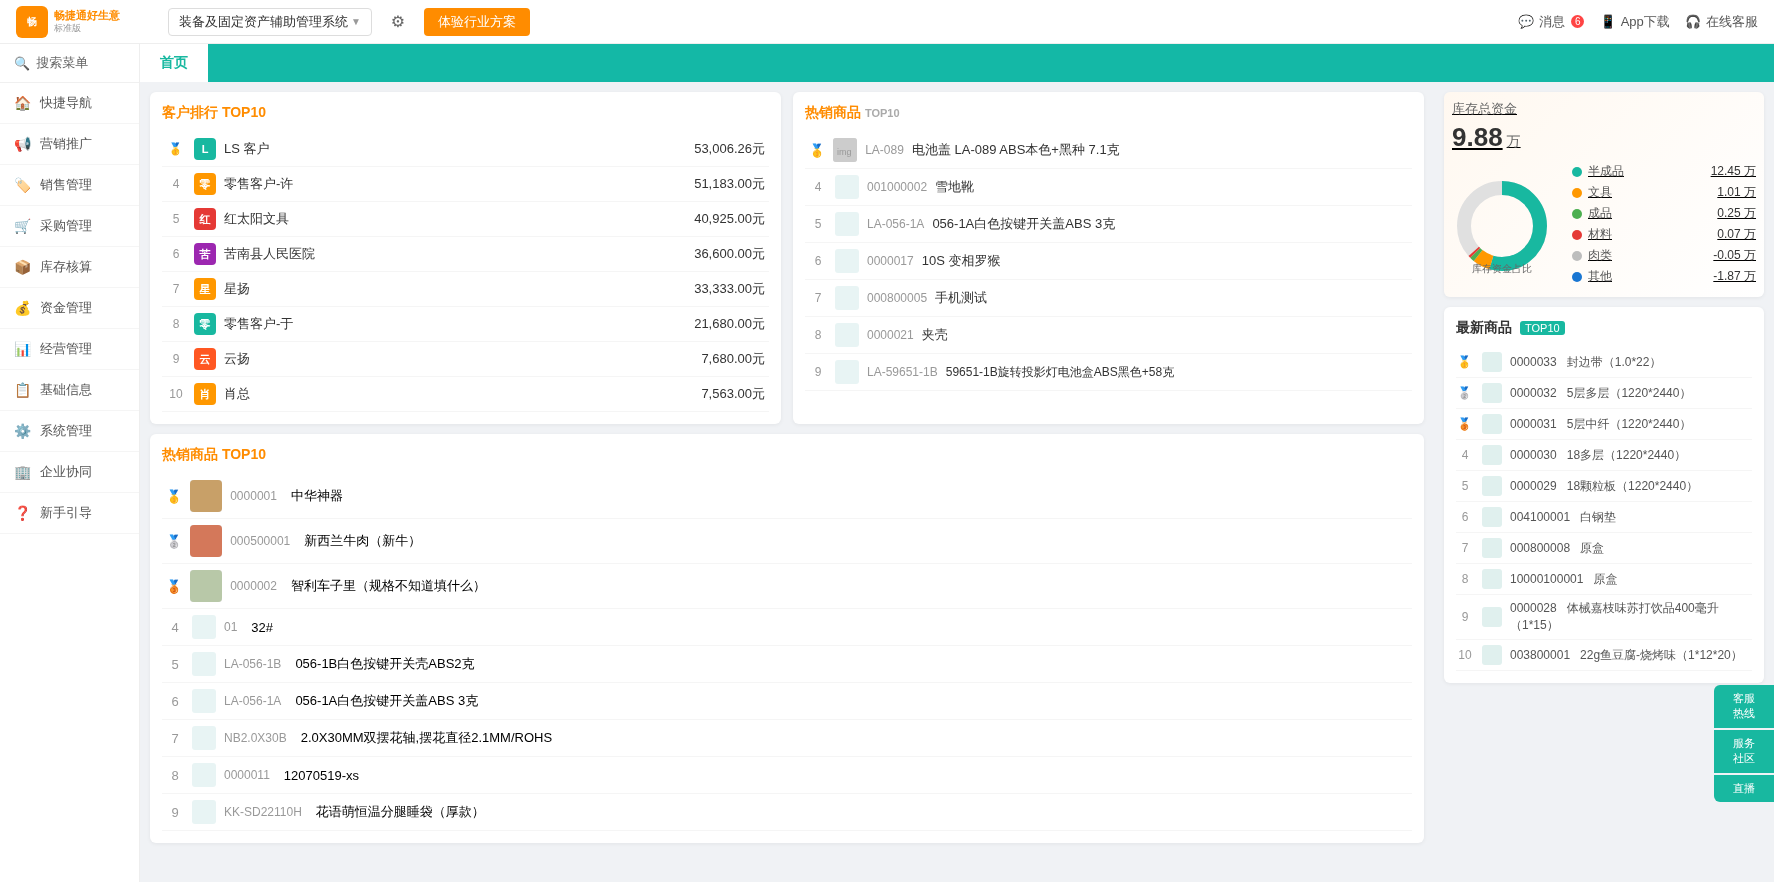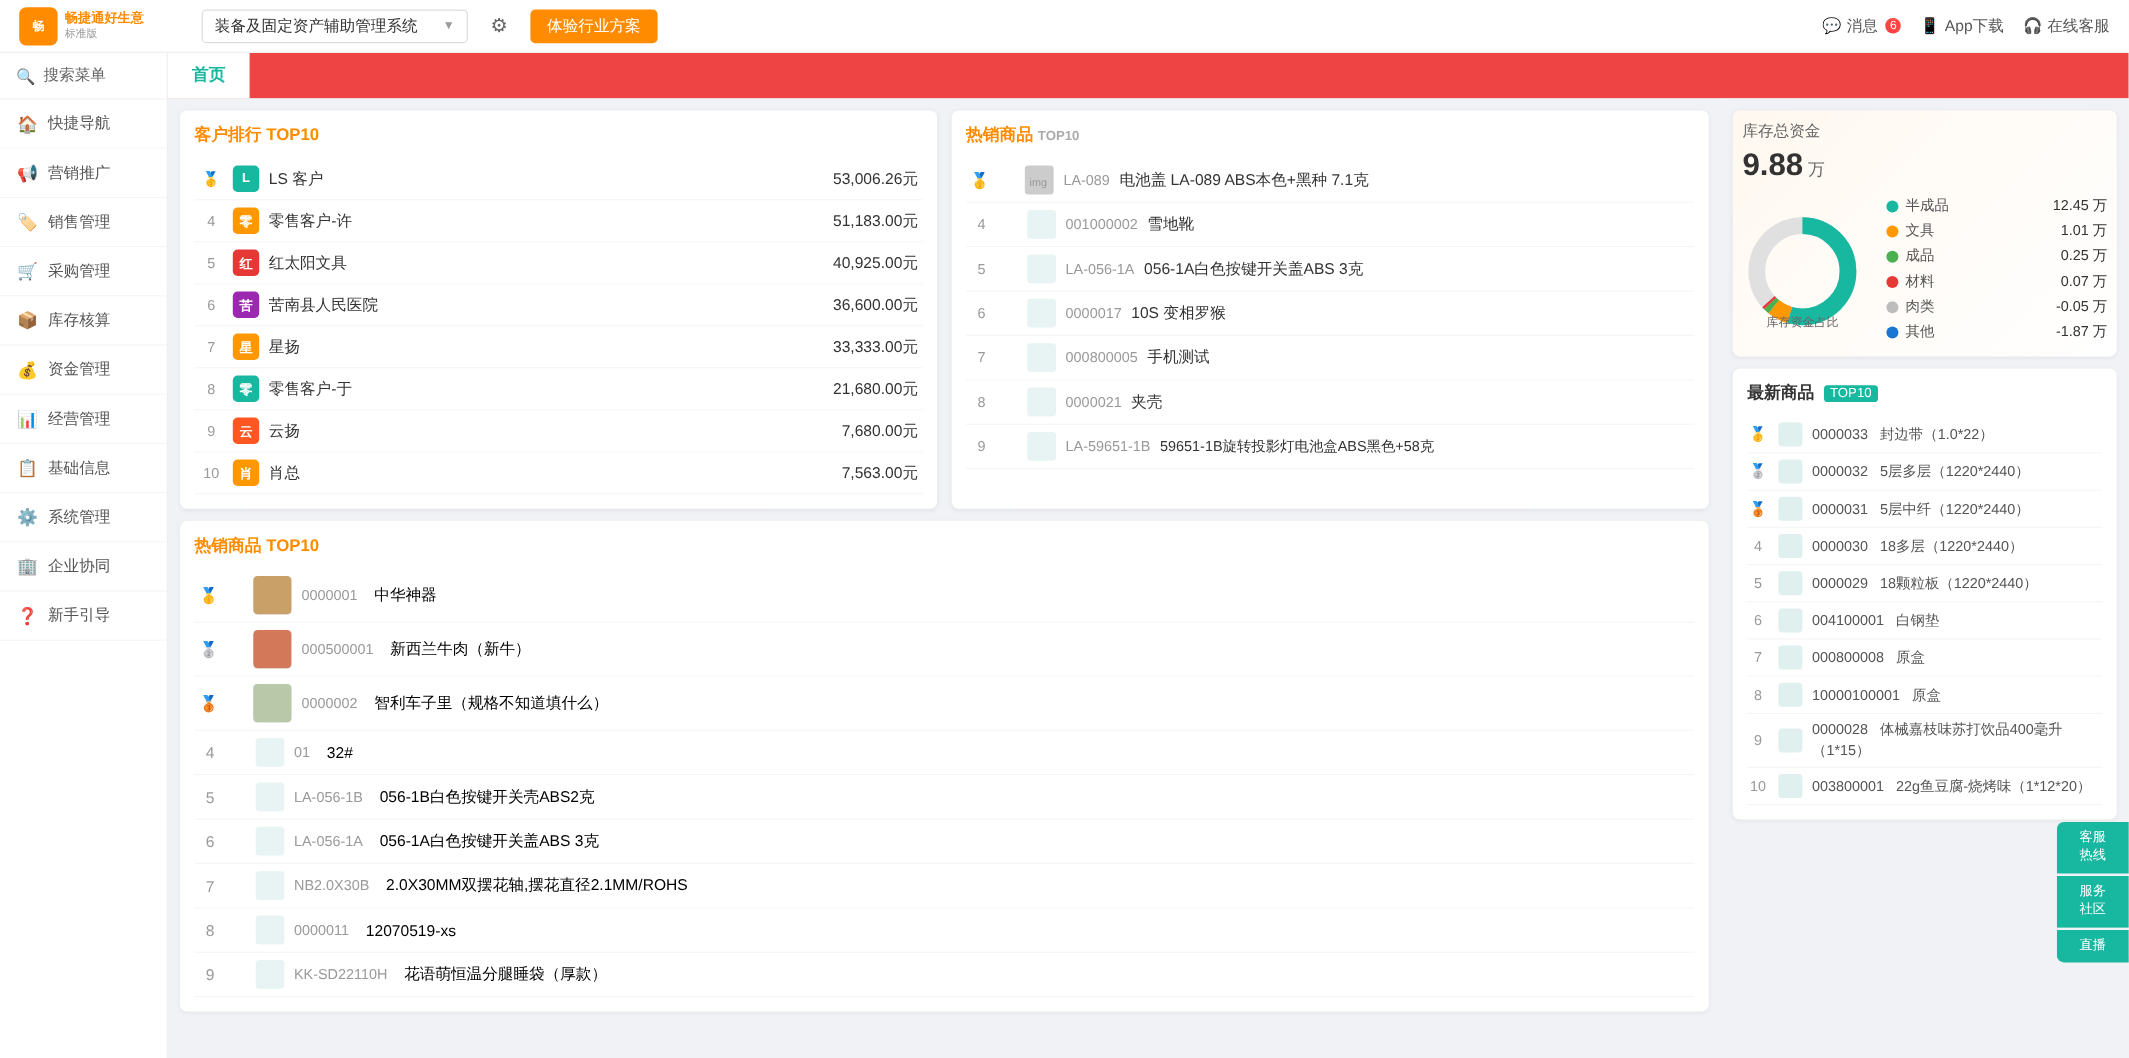--- a/index.html
+++ b/index.html
@@ -35,21 +35,21 @@
       justify-content: center;
       color: #fff;
       font-size: 10px;
       font-weight: bold;
     }
     .logo-text { font-size: 11px; color: #ff8c00; font-weight: bold; line-height: 1.3; }
     .logo-sub { font-size: 9px; color: #999; }
     .system-selector {
       display: flex;
       align-items: center;
-      gap: 21px;
+      gap: 3px;
       padding: 4px 10px;
       border: 1px solid #ddd;
       border-radius: 4px;
       cursor: pointer;
       font-size: 13px;
       color: #333;
     }
     .system-selector .arrow { color: #999; font-size: 10px; }
     .gear-btn {
       width: 28px; height: 28px;
@@ -141,21 +141,21 @@
     
     .content-area {
       flex: 1;
       display: flex;
       flex-direction: column;
       overflow: hidden;
     }
 
     
     .tab-nav {
-      background: #ef4444;
+      background: #14b8a6;
       height: 38px;
       display: flex;
       align-items: stretch;
       flex-shrink: 0;
       text-align: center;
     }
     .tab-item {
       padding: 0 20px;
       display: flex;
       align-items: center;
@@ -260,31 +260,31 @@
       width: 24px;
       height: 24px;
       background: #e8f4f4;
       border-radius: 3px;
       display: flex;
       align-items: flex-end;
       justify-content: center;
       color: #18b8a0;
       font-size: 10px;
       flex-shrink: 0;
-      margin-left: 21px;
     }
     .product-code { font-size: 12px; color: #999; }
     .product-name { font-size: 13px; color: #333; }
 
     
     .stock-card {
       background: linear-gradient(135deg, #fff8f0, #fff);
       border-radius: 6px;
       padding: 8px;
       box-shadow: 0 1px 4px rgba(0,0,0,0.06);
+      text-decoration: underline;
     }
     .stock-title { font-size: 13px; color: #666; margin-bottom: 4px; }
 
     
     .chart-section {
       display: flex;
       align-items: center;
       gap: 20px;
       margin-top: 10px;
     }

